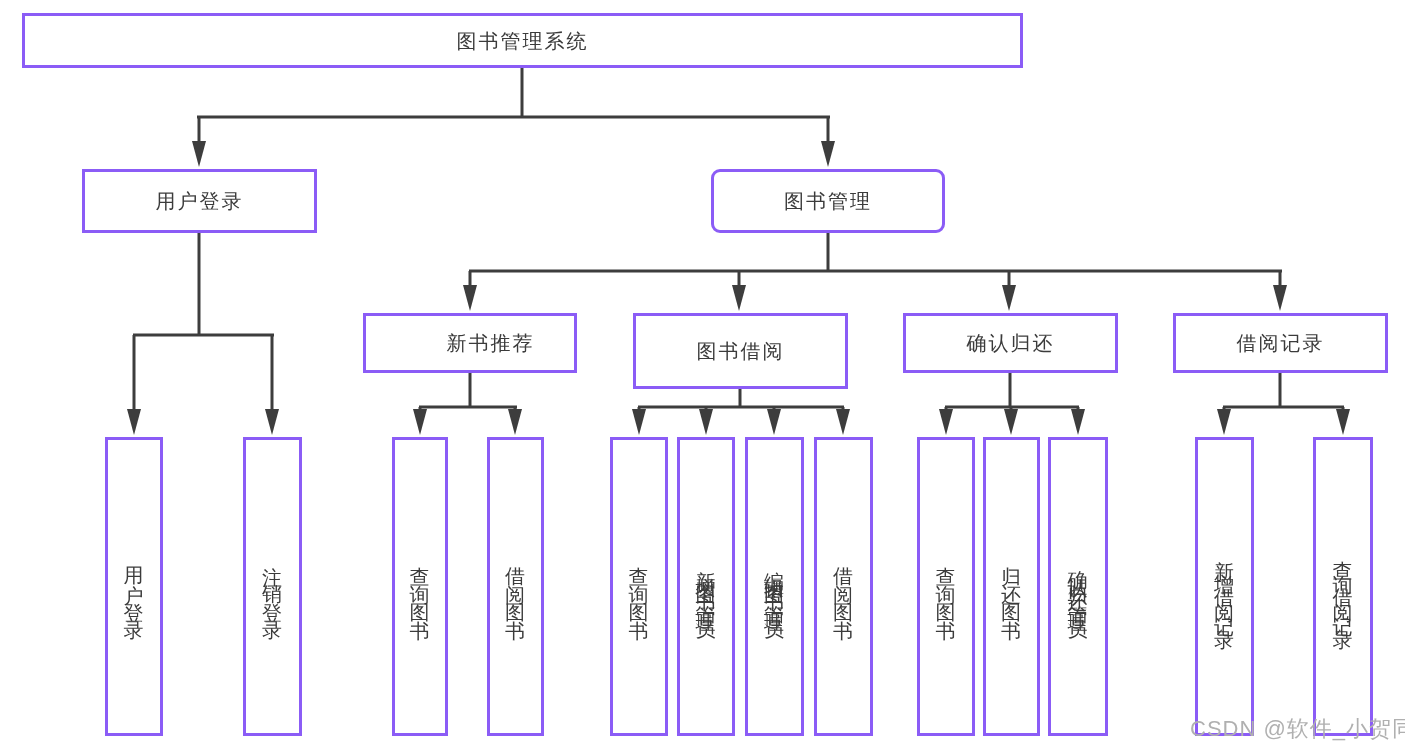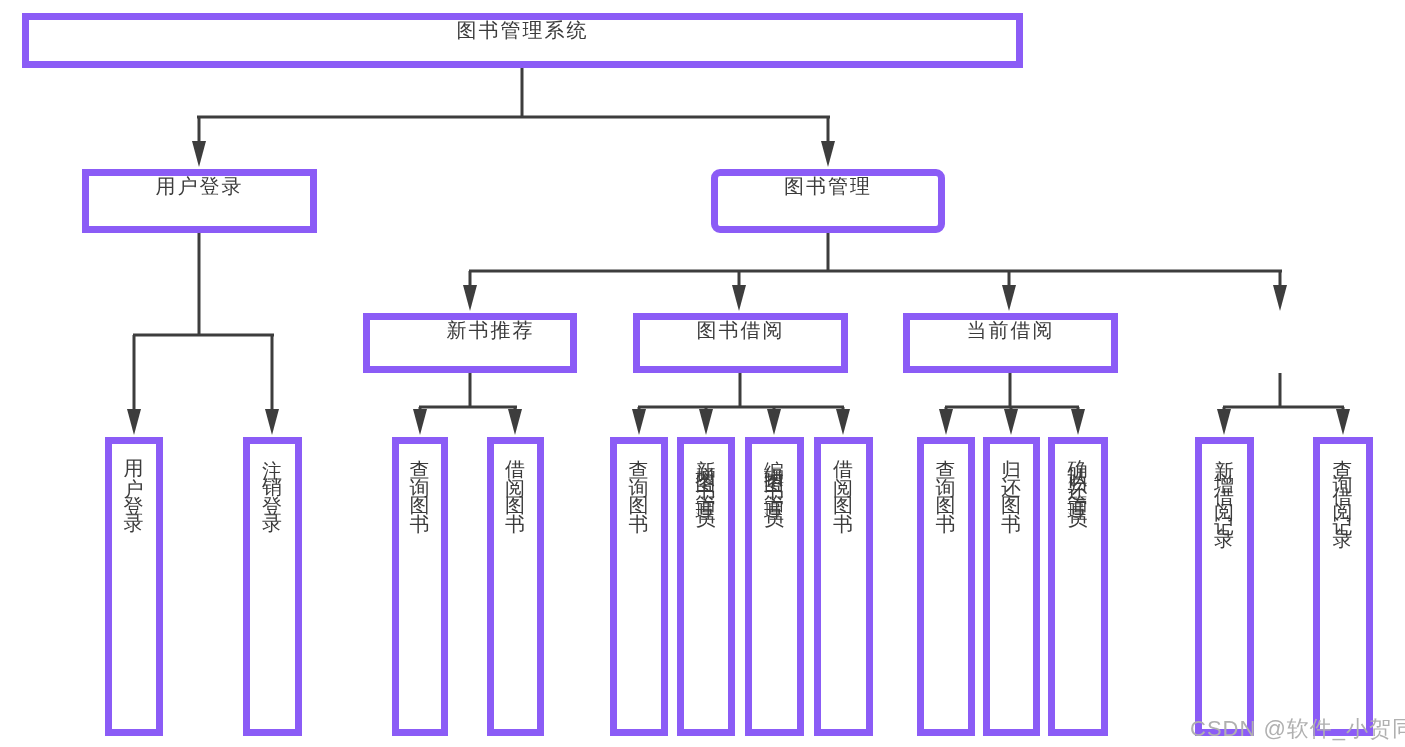--- a/index.html
+++ b/index.html
@@ -18,23 +18,24 @@
   #connector-svg {
     position: absolute;
     left: 0;
     top: 0;
     width: 1405px;
     height: 747px;
   }
   .node {
     position: absolute;
     box-sizing: border-box;
-    border: 7px solid #8b5cf6;
+    border: 3px solid #8b5cf6;
     background: #ffffff;
     display: flex;
+    align-items: center;
     justify-content: center;
     color: #3b3b3b;
     font-size: 20px;
     line-height: 1;
     white-space: nowrap;
   }
   .node .hlabel {
     letter-spacing: 2px;
   }
   .leaf {
@@ -140,25 +141,28 @@
   <div class="node" style="left:82px; top:169px; width:235px; height:64px;">
     <span class="hlabel">用户登录</span>
   </div>
   <div class="node" style="left:711px; top:169px; width:234px; height:64px;border-radius:9px;">
     <span class="hlabel">图书管理</span>
   </div>
 
   <div class="node" style="left:363px; top:313px; width:214px; height:60px;padding-left:41px;">
     <span class="hlabel">新书推荐</span>
   </div>
-  <div class="node" style="left:633px; top:313px; width:215px; height:60px;">
+  <div class="node" style="left:633px; top:313px; width:215px; height:76px;">
     <span class="hlabel">图书借阅</span>
   </div>
   <div class="node" style="left:903px; top:313px; width:215px; height:60px;">
-    <span class="hlabel">当前借阅</span>
+    <span class="hlabel">确认归还</span>
+  </div>
+  <div class="node" style="left:1173px; top:313px; width:215px; height:60px;">
+    <span class="hlabel">借阅记录</span>
   </div>
 
   <div class="node leaf" style="left:105px; width:58px;">
     <span class="vlabel ls4">用户登录</span>
   </div>
   <div class="node leaf" style="left:243px; width:59px;">
     <span class="vlabel ls4">注销登录</span>
   </div>
 
   <div class="node leaf" style="left:392px; width:56px;">

